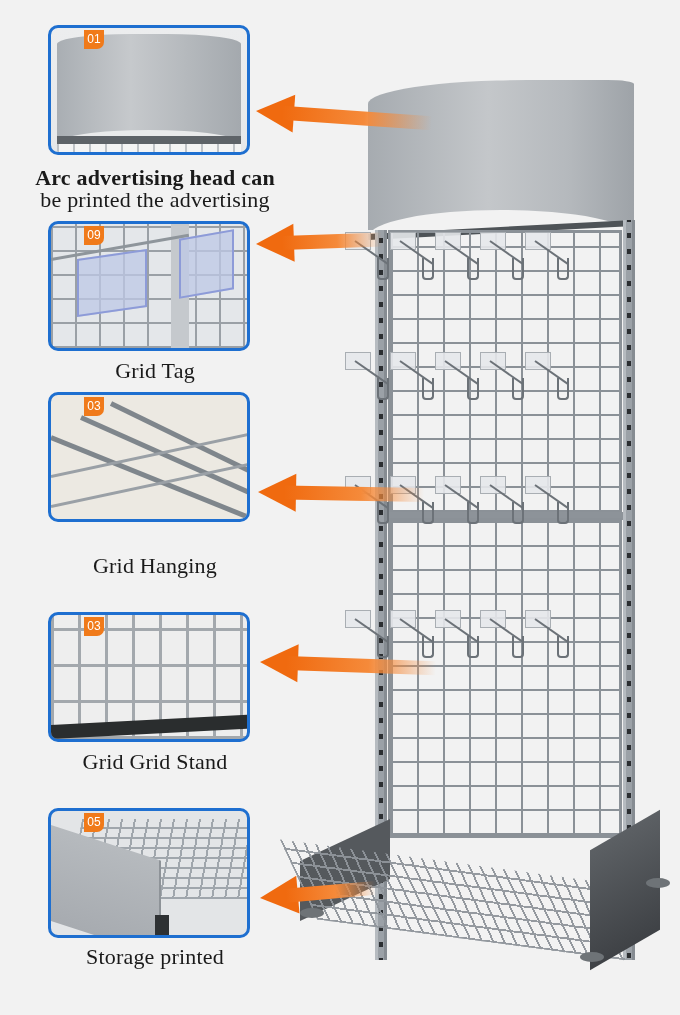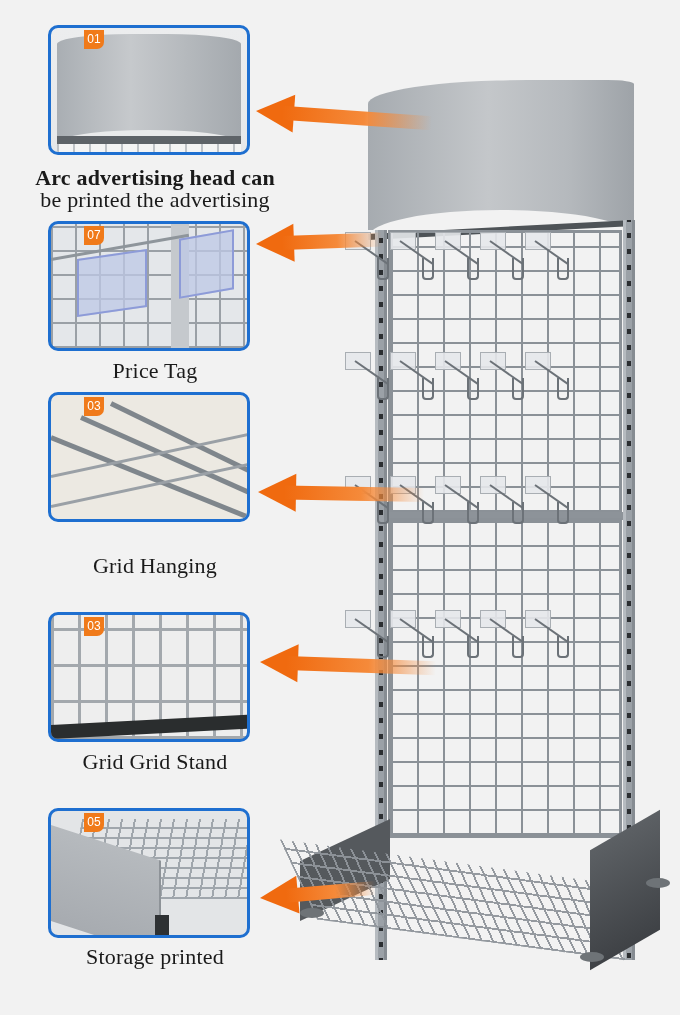--- a/index.html
+++ b/index.html
@@ -141,27 +141,27 @@
     <div class="panel"></div>
     <div class="rail"></div>
     <div class="mesh"></div>
   </div>
   <div class="caption" style="top:167px;font-weight:bold;">Arc advertising head can</div>
   <div class="caption" style="top:189px;">be printed the advertising</div>
 </div>
 
 <div class="feature">
   <div class="thumb grid-bg t2" style="top:221px;">
-    <div class="badge">07</div>
+    <div class="badge">09</div>
     <div class="post"></div>
     <div class="wire" style="left:0;top:34px;width:140px;transform:rotate(-10deg);"></div>
     <div class="tag a"></div>
     <div class="tag b"></div>
   </div>
-  <div class="caption" style="top:360px;">Price Tag</div>
+  <div class="caption" style="top:360px;">Grid Tag</div>
 </div>
 
 <div class="feature">
   <div class="thumb t3" style="top:392px;">
     <div class="badge">03</div>
     <div class="bar" style="left:0;top:40px;width:240px;transform:rotate(22deg);"></div>
     <div class="bar" style="left:30px;top:20px;width:220px;transform:rotate(24deg);"></div>
     <div class="bar" style="left:60px;top:6px;width:200px;transform:rotate(26deg);"></div>
     <div class="bar thin" style="left:0;top:80px;width:220px;transform:rotate(-12deg);"></div>
     <div class="bar thin" style="left:0;top:110px;width:220px;transform:rotate(-12deg);"></div>

